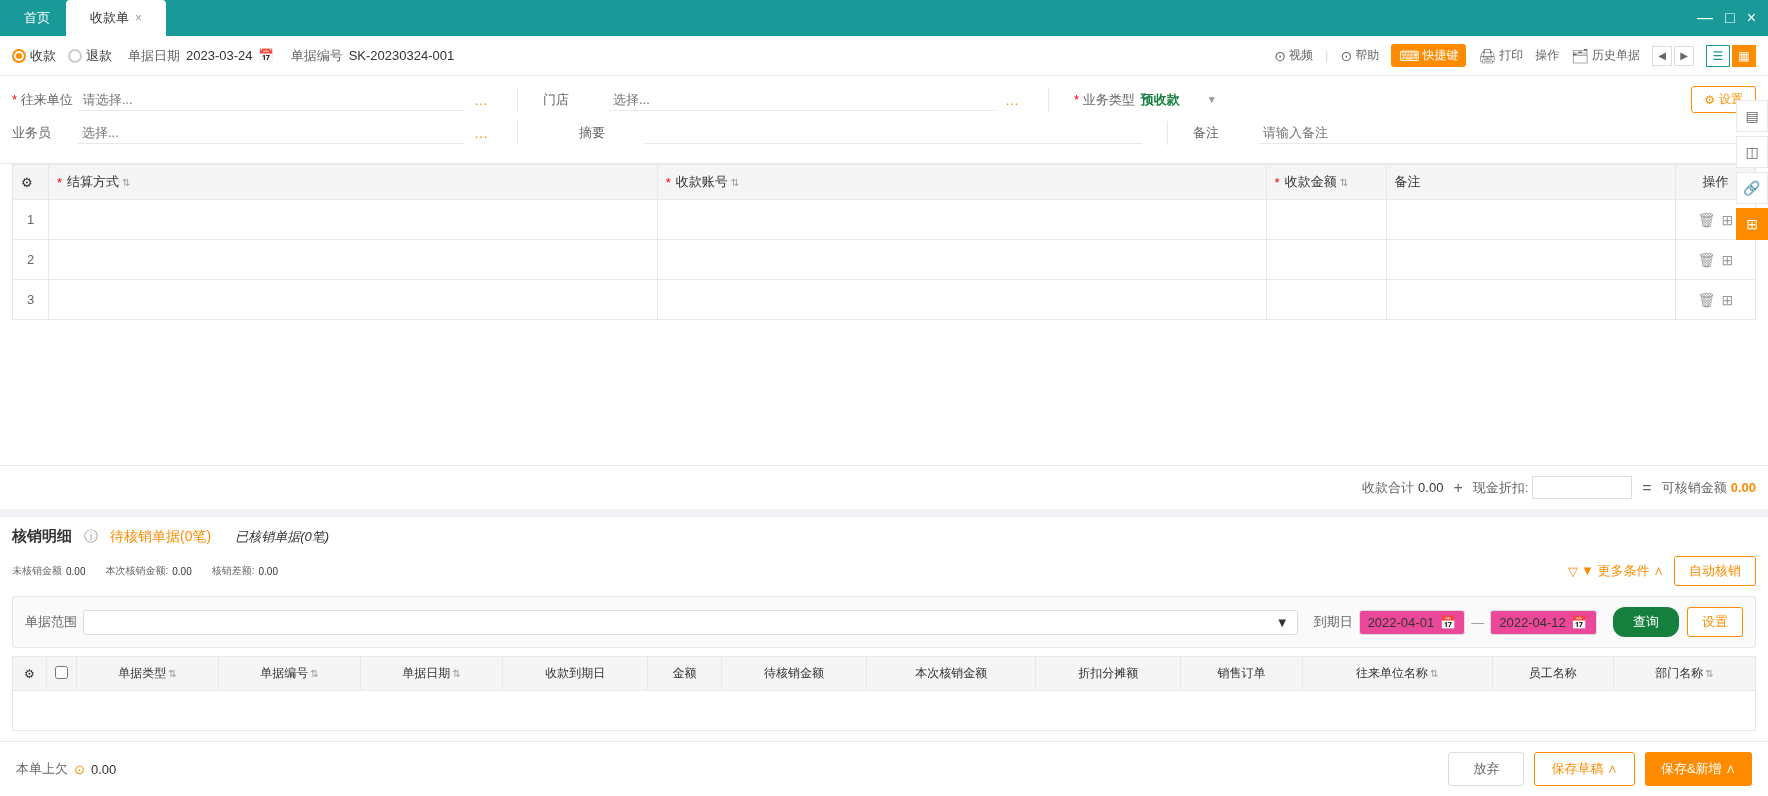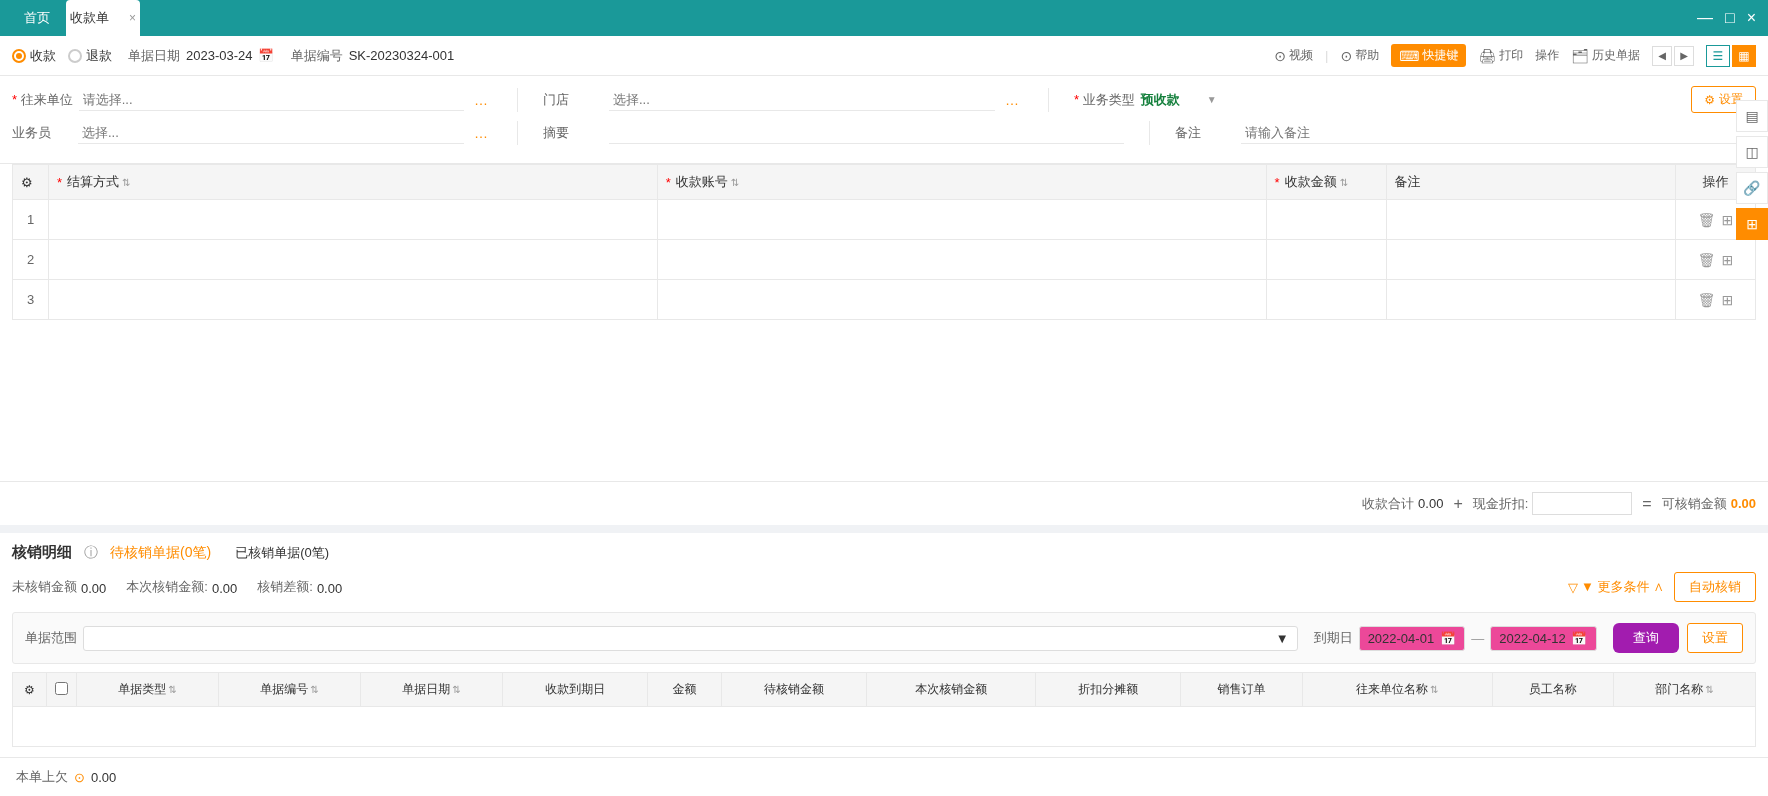--- a/index.html
+++ b/index.html
@@ -18,26 +18,26 @@
       padding: 0 16px;
       height: 36px;
       display: flex;
       align-items: center;
       font-size: 13px;
       cursor: pointer;
     }
     .tab-active {
       background: #fff;
       color: #333;
-      padding: 0 4px;
+      padding: 0 24px;
       height: 36px;
       display: flex;
       align-items: center;
       font-size: 13px;
-      gap: 20px;
+      gap: 6px;
       border-radius: 4px 4px 0 0;
     }
     .tab-close {
       cursor: pointer;
       color: #999;
       font-size: 12px;
     }
     .tab-bar-actions {
       margin-left: auto;
       display: flex;
@@ -380,24 +380,24 @@
       color: #ddd;
     }
     .hx-stats-row {
       display: flex;
       align-items: center;
       gap: 20px;
       margin-bottom: 10px;
     }
     .hx-stat {
       display: flex;
-      align-items: flex-end;
+      align-items: center;
       gap: 4px;
       color: #666;
-      font-size: 13px;
+      font-size: 10px;
     }
     .hx-stat-value {
       color: #333;
     }
     .hx-right {
       margin-left: auto;
       display: flex;
       align-items: center;
       gap: 10px;
     }
@@ -469,25 +469,25 @@
     }
     .filter-date-sep {
       color: #999;
     }
     .filter-right {
       margin-left: auto;
       display: flex;
       gap: 8px;
     }
     .query-btn {
-      background: #a21caf;
+      background: #15803d;
       color: #fff;
       border: none;
       padding: 5px 20px;
-      border-radius: 6px;
+      border-radius: 12px;
       cursor: pointer;
       font-size: 13px;
     }
     .setting-btn2 {
       background: #fff;
       border: 1px solid #ff8c00;
       color: #ff8c00;
       padding: 5px 14px;
       border-radius: 3px;
       cursor: pointer;
@@ -726,21 +726,21 @@
       </div>
     </div>
 
     <div class="form-row">
       <div class="form-field" style="max-width: 480px;">
         <span class="form-field-label">业务员</span>
         <input class="form-input" type="text" placeholder="选择..." style="">
         <span class="more-btn">…</span>
       </div>
       <div class="form-divider"></div>
-      <div class="form-field" style="flex: 1;">
+      <div class="form-field" style="flex: 1; margin-left: 36px;">
         <span class="form-field-label">摘要</span>
         <input class="form-input" type="text" style="">
       </div>
       <div class="form-divider"></div>
       <div class="form-field" style="flex: 1;">
         <span class="form-field-label">备注</span>
         <input class="form-input" type="text" placeholder="请输入备注" style="">
       </div>
     </div>
   </div>
@@ -841,21 +841,21 @@
   </div>
 
   <div class="section-divider"></div>
 
   <div class="hx-section">
     <div class="hx-header">
       <span class="hx-title">核销明细</span>
       <span class="hx-info-icon">ⓘ</span>
       <span class="hx-tab">待核销单据(0笔)</span>
       <span class="hx-tab-sep">  </span>
-      <span style="color:#333; cursor:pointer;">已核销单据(0笔)</span>
+      <span style="color:#333; cursor:pointer;font-style:italic;">已核销单据(0笔)</span>
     </div>
 
     <div class="hx-stats-row">
       <div class="hx-stat">
         <span>未核销金额</span>
         <span class="hx-stat-value">0.00</span>
       </div>
       <div class="hx-stat">
         <span>本次核销金额:</span>
         <span class="hx-stat-value">0.00</span>
@@ -952,20 +952,29 @@
       </tbody>
     </table>
   </div>
 
   <div class="footer">
     <div class="footer-info">
       <span>本单上欠</span>
       <span style="color:#ff8c00;">⊙</span>
       <span class="footer-value">0.00</span>
     </div>
+    <div class="footer-right">
+      <button class="abandon-btn">放弃</button>
+      <button class="save-draft-btn">
+        <span>保存草稿 ∧</span>
+      </button>
+      <button class="save-new-btn">
+        <span>保存&amp;新增 ∧</span>
+      </button>
+    </div>
   </div>
 
 </div>
 
 <div class="right-panel">
   <div class="right-panel-icon">▤</div>
   <div class="right-panel-icon">◫</div>
   <div class="right-panel-icon">🔗</div>
   <div class="right-panel-icon active">⊞</div>
 </div>

